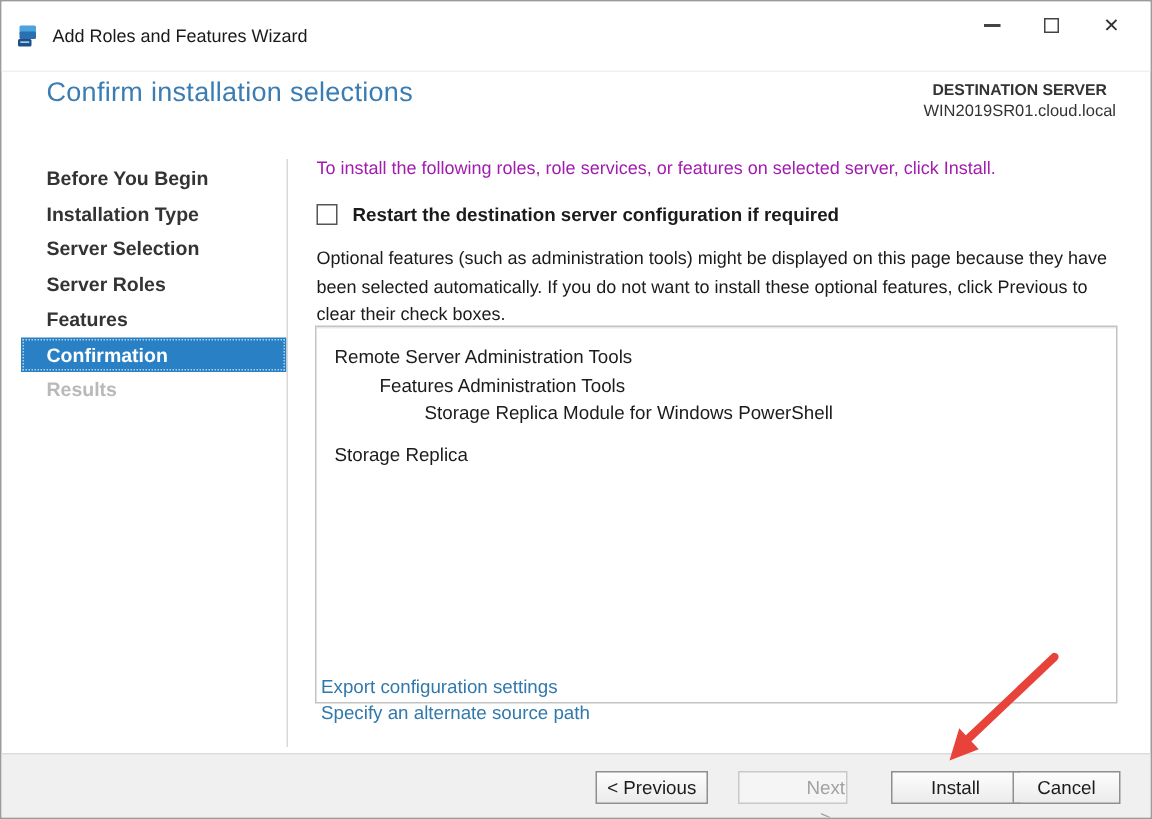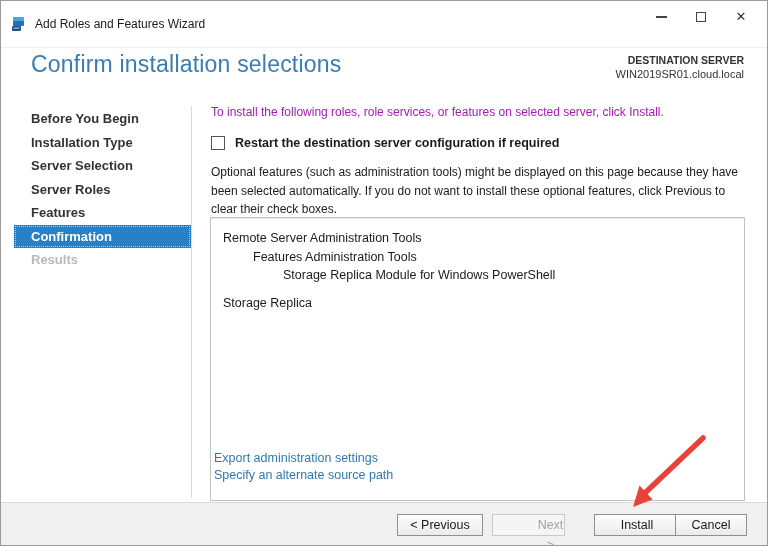--- a/index.html
+++ b/index.html
@@ -23,23 +23,23 @@
   .win-btn {
     width:40px; height:31px; display:flex; align-items:center; justify-content:center;
     color:#333; font-size:13px; cursor:pointer;
   }
   .glyph-min { display:block; width:11px; height:0; border-bottom:2px solid #444; }
   .glyph-max { display:block; width:10px; height:10px; border:1.5px solid #444; }
 
   
   .page-title {
     position:absolute; left:30px; top:50px;
-    font-size:23px; font-weight:300; color:#3b7db2; letter-spacing:0.2px;
+    font-size:18px; font-weight:300; color:#3b7db2; letter-spacing:0.2px;
   }
-  .dest-block { position:absolute; right:23px; top:52px; text-align:right; line-height:14px; }
+  .dest-block { position:absolute; right:23px; top:52px; text-align:center; line-height:14px; }
   .dest-label { font-size:10.5px; font-weight:700; color:#333; }
   .dest-server { font-size:11px; color:#333; }
 
   
   .sidebar { position:absolute; left:13px; top:106px; width:177px; }
   .nav-item {
     height:23.5px; line-height:23.5px; padding-left:17px;
     font-size:13px; color:#333; cursor:pointer; white-space:nowrap;font-weight:bold;
   }
   .nav-item.selected {
@@ -54,21 +54,21 @@
   .intro { font-size:12px; color:#a21caf; }
   .restart-row { display:flex; align-items:center; margin-top:17px; }
   .checkbox {
     width:14px; height:14px; border:1px solid #555; background:#fff;
     flex:0 0 auto; cursor:pointer;
   }
   .restart-label { margin-left:10px; font-size:12.5px; font-weight:600; color:#1b1b1b; }
   .note { margin-top:13px; font-size:12px; line-height:18.5px; color:#1b1b1b; width:536px; }
 
   .selection-box {
-    position:absolute; left:209px; top:216px; width:535px; height:284px;
+    position:absolute; left:209px; top:216px; width:535px; height:252px;
     background:#fff; border:1px solid #c3c3c3; box-shadow:inset 0 1px 0 #e9e9e9;
     padding:11px 12px; overflow:auto;
   }
   .sel-line { font-size:12.5px; line-height:18.5px; color:#1b1b1b; white-space:nowrap; }
   .indent-0 { padding-left:0; }
   .indent-1 { padding-left:30px; }
   .indent-2 { padding-left:60px; }
   .sel-gap { height:9px; }
 
   .links { position:absolute; left:213px; top:449px; }
@@ -81,21 +81,21 @@
   }
   .btn {
     position:absolute; top:11px; height:22px;
     background:linear-gradient(#fdfdfd,#ebebeb);
     border:1px solid #8f8f8f; font-family:"Liberation Sans",sans-serif;
     font-size:12.5px; color:#1b1b1b; text-align:center; line-height:20px; cursor:pointer;
   }
   .btn.disabled {
     background:#f5f5f5; border-color:#c9c9c9; color:#a2a2a2; cursor:default;padding-left:44px;
   }
-  .btn-previous { left:396px; width:86px; }
+  .btn-previous { left:396px; width:75px; }
   .btn-next     { left:491px; width:73px; }
   .btn-install  { left:593px; width:86px; }
   .btn-cancel   { left:674px; width:72px; }
 
   
   .arrow-layer { position:absolute; left:608px; top:423px; width:120px; height:100px; pointer-events:none; z-index:5; }
 </style>
 </head>
 <body>
 
@@ -150,21 +150,21 @@
 
   <div class="selection-box">
     <div class="sel-line indent-0">Remote Server Administration Tools</div>
     <div class="sel-line indent-1">Features Administration Tools</div>
     <div class="sel-line indent-2">Storage Replica Module for Windows PowerShell</div>
     <div class="sel-gap"></div>
     <div class="sel-line indent-0">Storage Replica</div>
   </div>
 
   <div class="links">
-    <a class="wiz-link">Export administration settings</a>
+    <a class="wiz-link">Export configuration settings</a>
     <a class="wiz-link">Specify an alternate source path</a>
   </div>
 
   <div class="footer">
     <button class="btn btn-previous">&lt; Previous</button>
     <button class="btn btn-next disabled">Next &gt;</button>
     <button class="btn btn-install">Install</button>
     <button class="btn btn-cancel">Cancel</button>
   </div>
 

